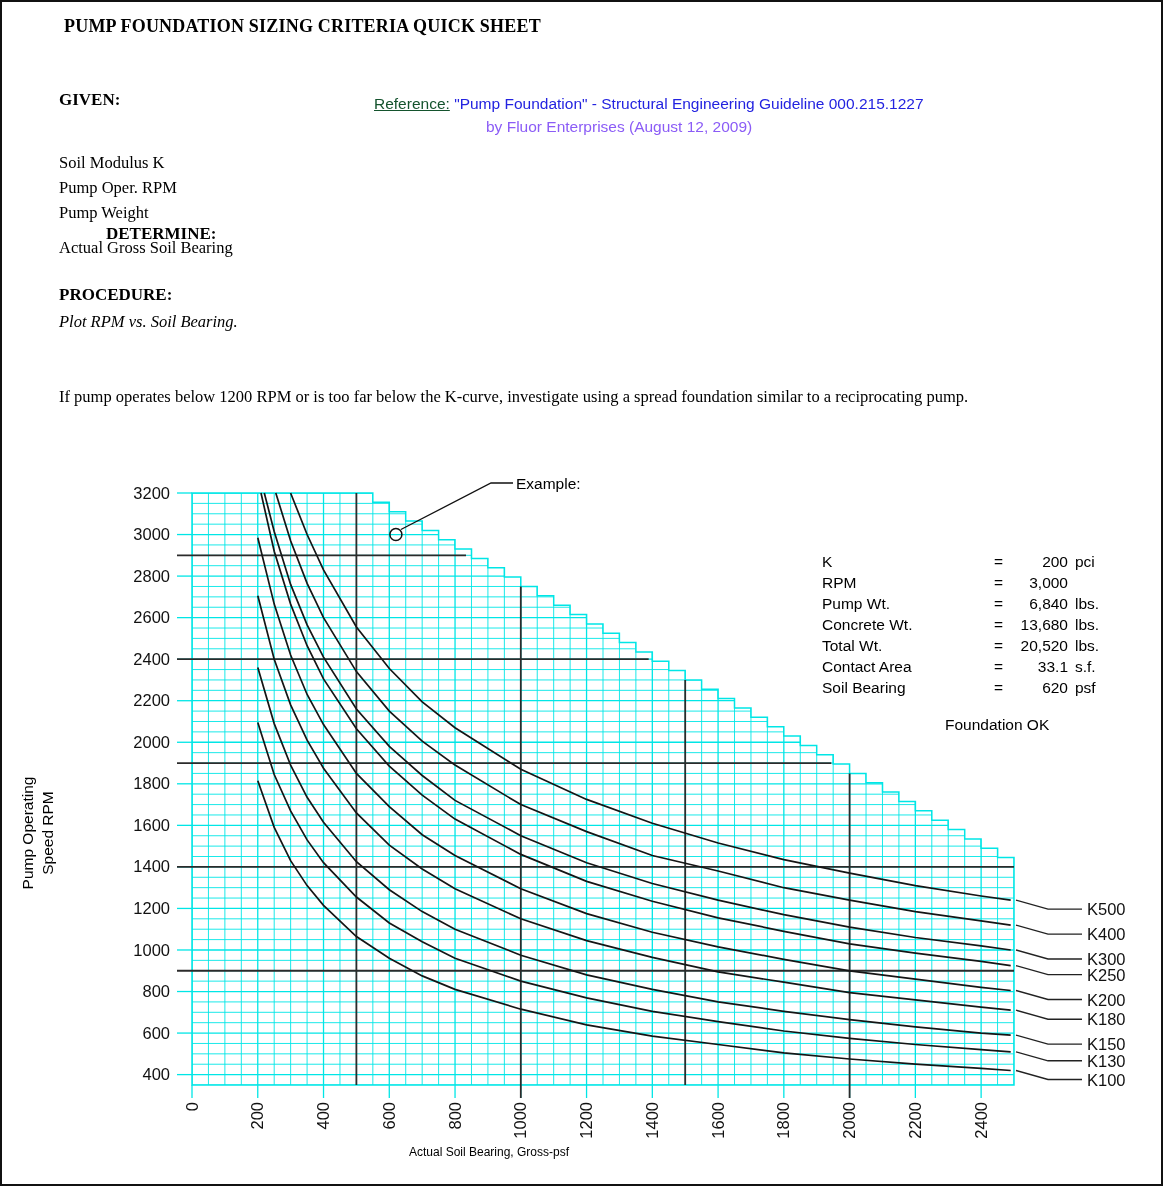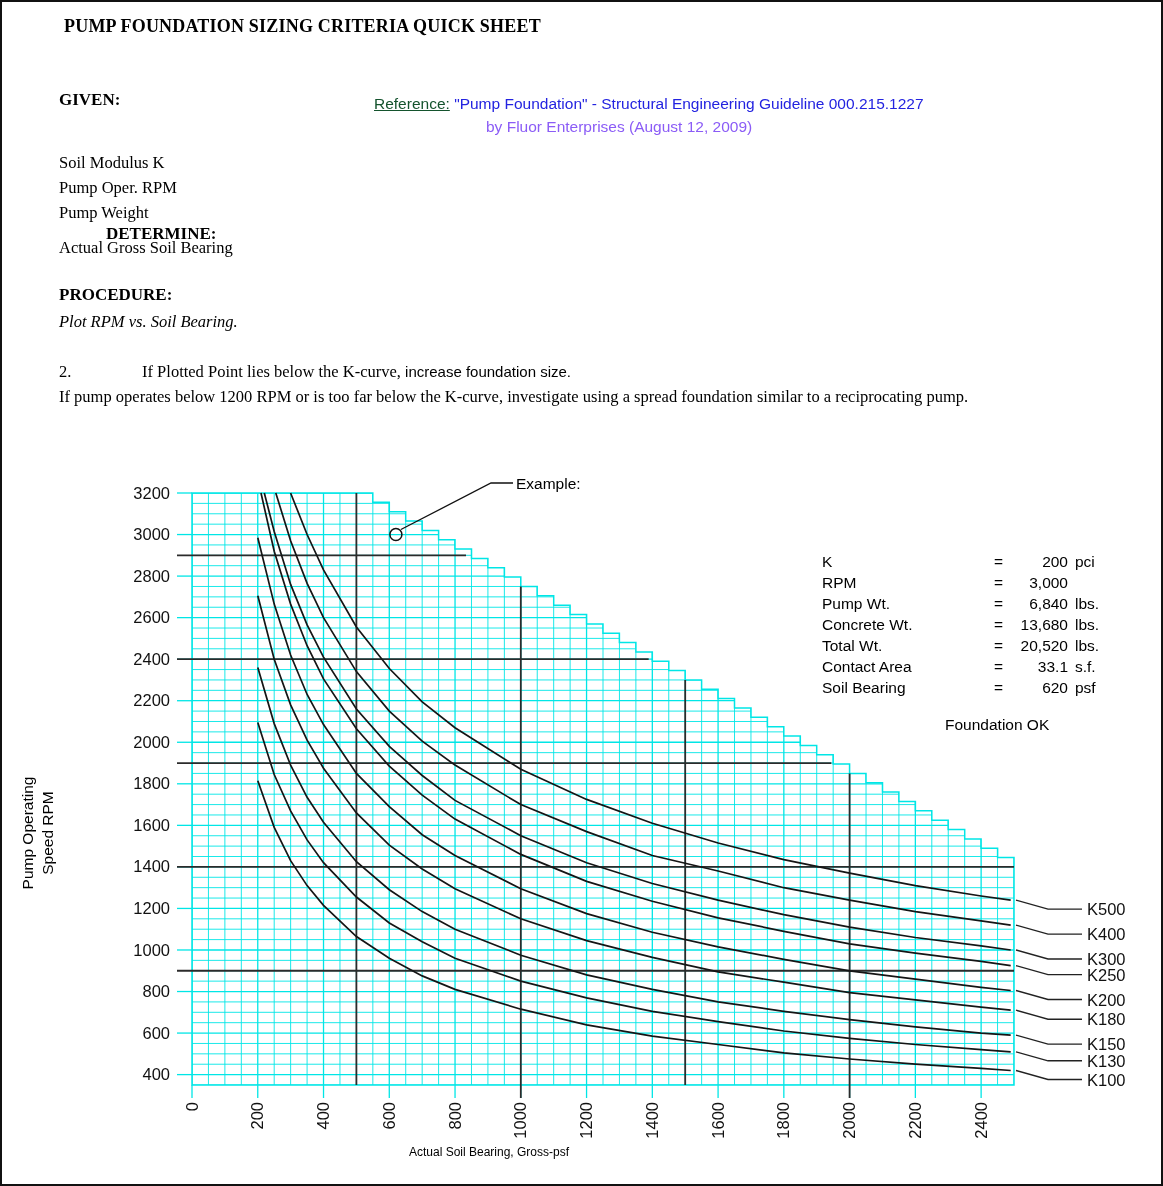--- a/index.html
+++ b/index.html
@@ -261,24 +261,20 @@
     <span class="lbl" style="color: #14532d;">Reference:</span>
     <span style="color: rgb(35, 35, 224);">"Pump Foundation" - Structural Engineering Guideline 000.215.1227</span>
   </div>
   <div class="abs ref" style="left: 484px; top: 116px; color: #8b5cf6;">by Fluor Enterprises (August 12, 2009)</div>
 
   <div class="abs sec-head" style="left:57px;top:222px;margin-left:47px;">DETERMINE:</div>
   <div class="abs body-text" style="left:57px;top:233px;">Actual Gross Soil Bearing</div>
 
   <div class="abs sec-head" style="left:57px;top:283px;">PROCEDURE:</div>
   <div class="abs body-text" style="left:57px;top:307px;font-style:italic;">Plot RPM vs. Soil Bearing.</div>
-  <div class="abs body-text" style="left:57px;top:357px;">
-    <span class="num">2.</span><span>If Plotted Point lies below the K-curve,</span>
-    <span class="sans" style="font-size:15px;">increase foundation size.</span>
-  </div>
   <div class="abs body-text" style="left:57px;top:382px;width:1072px;">If pump operates below 1200 RPM or is too far below the K-curve, investigate using a spread foundation similar to a reciprocating pump.</div>
 
   <div class="abs sans" style="left:514px;top:473px;font-size:15.5px;">Example:</div>
 
   <div class="abs" style="left:820px;top:549px;" id="results-box">
       <div class="rrow">
         <span class="rl">K</span>
         <span class="re">=</span>
         <span class="rn">200</span>
         <span class="ru">pci</span>

